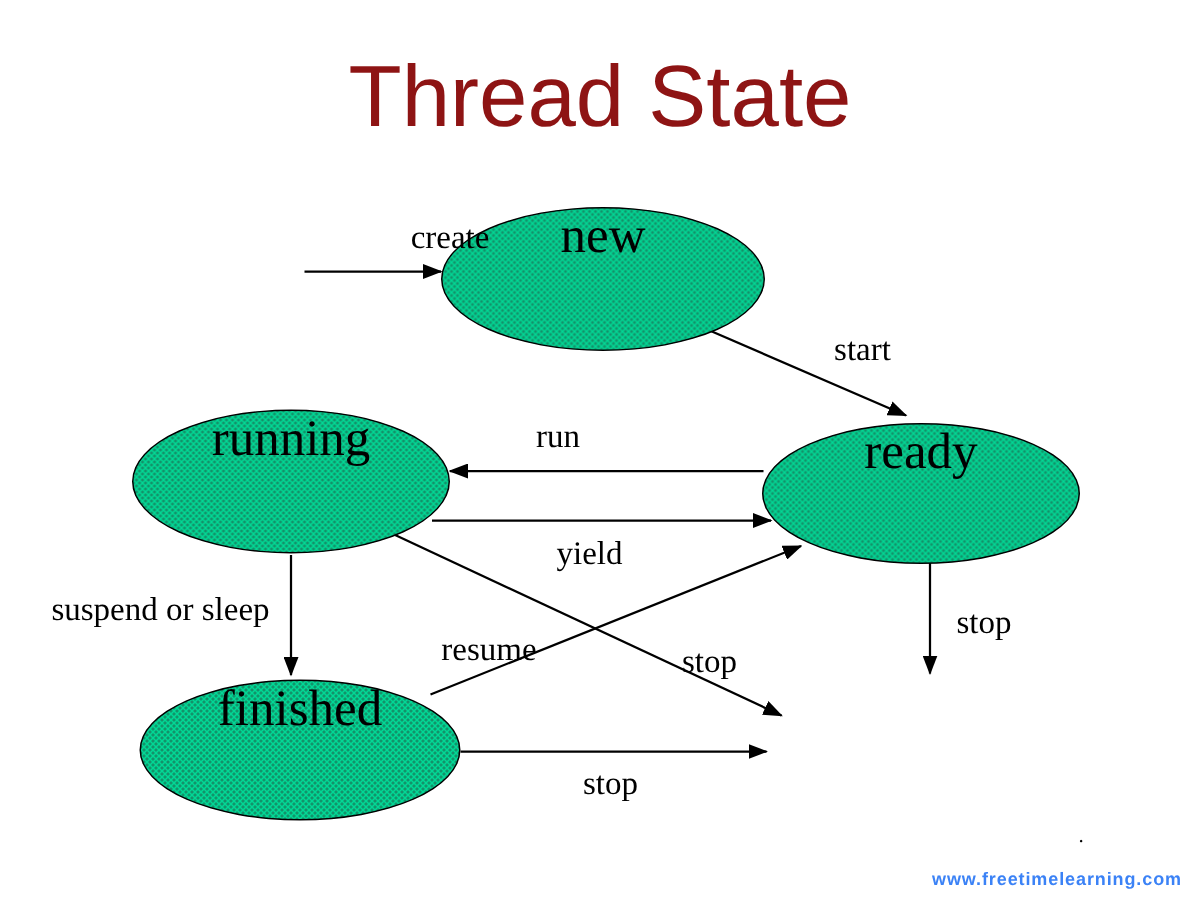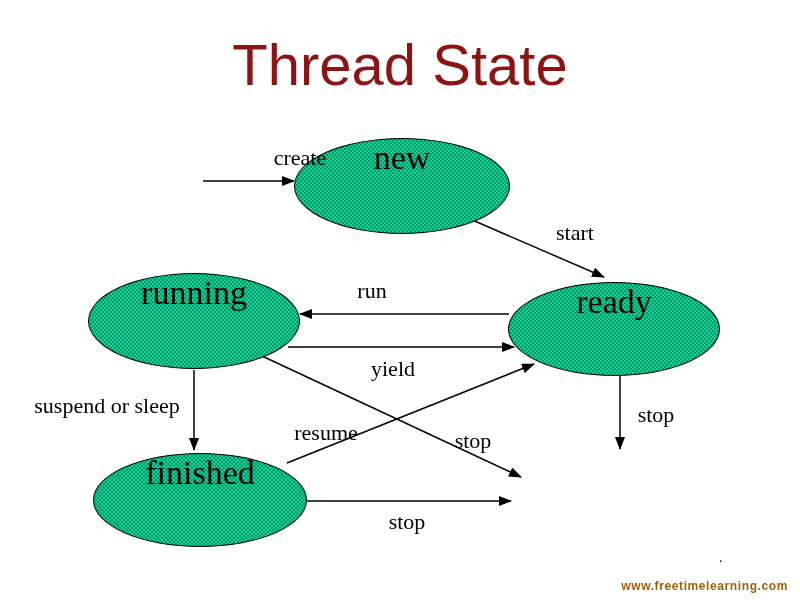--- a/index.html
+++ b/index.html
@@ -109,15 +109,15 @@
   <span class="edge-label" style="left: 372px; top: 291px; text-align: center;">run</span>
   <span class="edge-label" style="left: 393px; top: 369px;">yield</span>
   <span class="edge-label" style="left: 107px; top: 406px;">suspend or sleep</span>
   <span class="edge-label" style="left: 286px; top: 433px; margin-left: 40px;">resume</span>
   <span class="edge-label" style="left: 473px; top: 441px;">stop</span>
   <span class="edge-label" style="left: 656px; top: 415px;">stop</span>
   <span class="edge-label" style="left: 407px; top: 522px;">stop</span>
 
   <span class="stray-dot">.</span>
 
-  <div class="watermark" style="color: #a16207; margin-top: 11px;">www.freetimelearning.com</div>
+  <div class="watermark" style="color: #3b82f6; margin-top: 11px;">www.freetimelearning.com</div>
 
 </div>
 
 </body></html>

